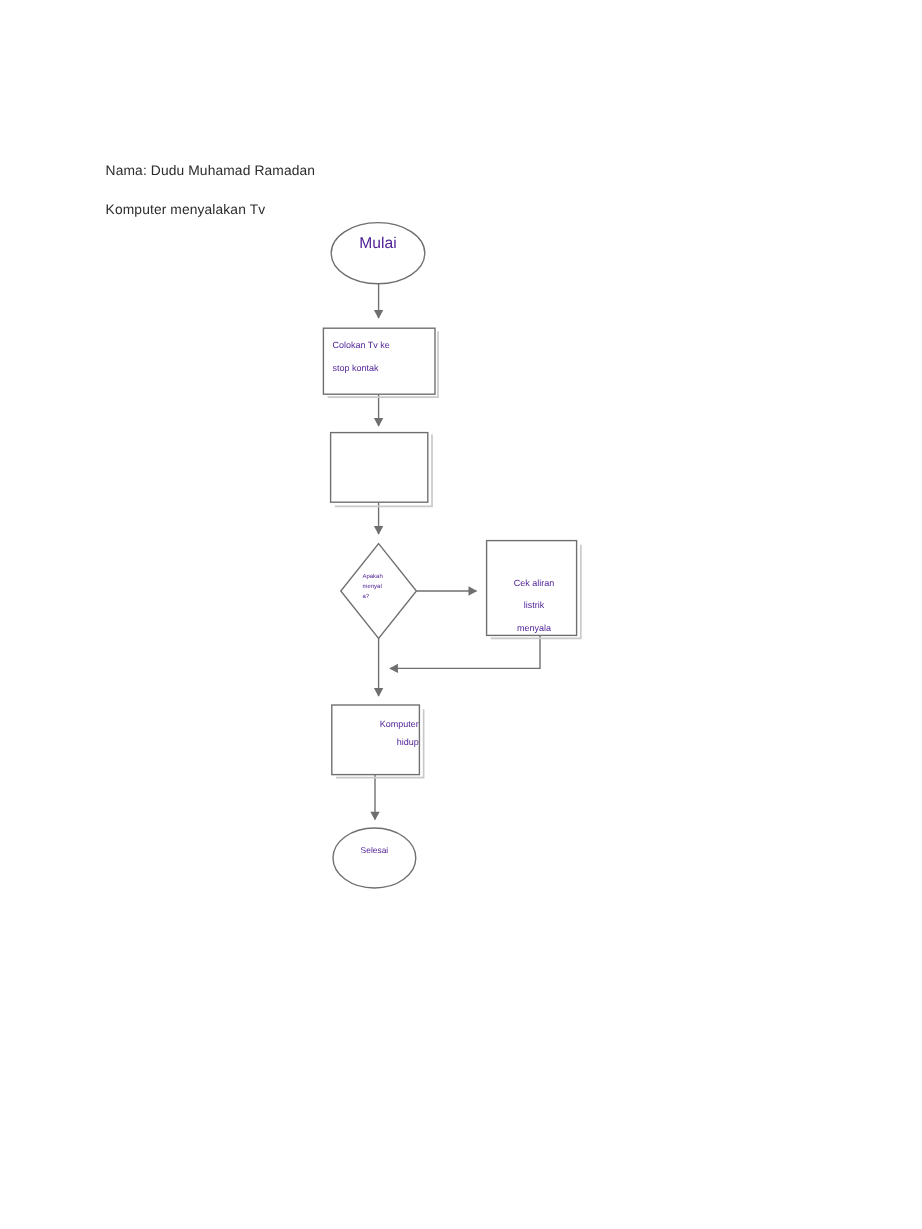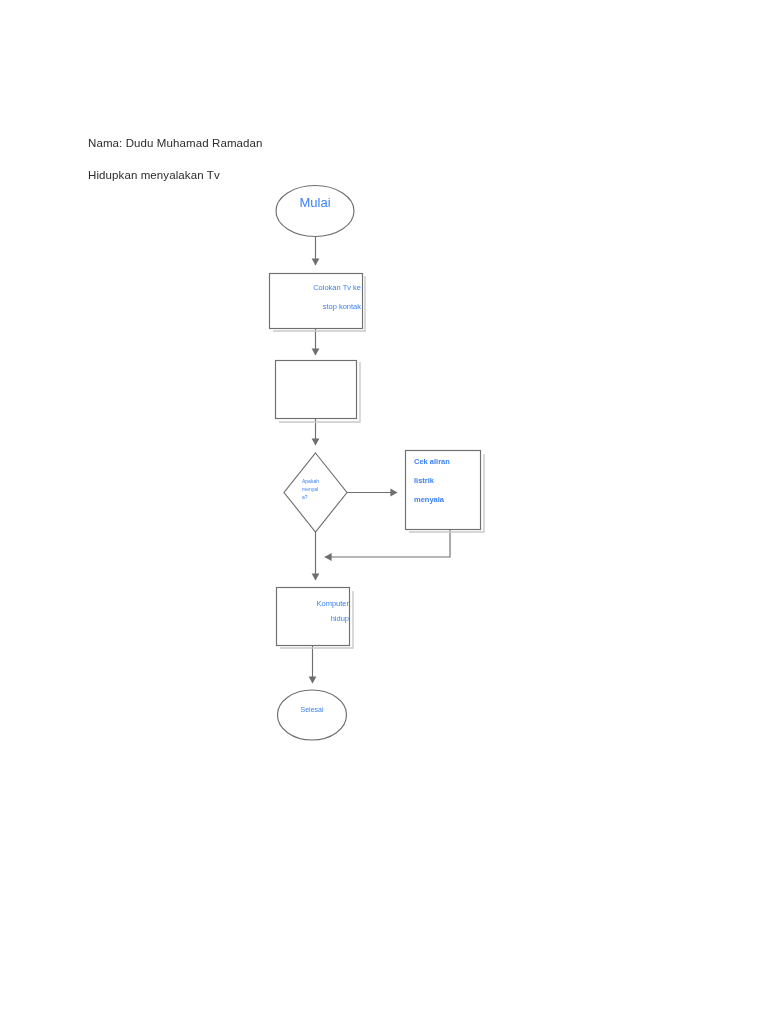--- a/index.html
+++ b/index.html
@@ -45,64 +45,63 @@
     position: absolute;
     left: 0;
     top: 0;
     width: 768px;
     height: 1024px;
   }
 
   
   .node-text {
     position: absolute;
-    color: #3b82f6;
+    color: #4c1d95;
     white-space: pre-line;
   }
 
   .txt-mulai {
     left: 276px;
     top: 160px;
     width: 78px;
     text-align: center;
     font-size: 13px;
     line-height: 16px;
   }
   .txt-colokan {
     left: 277px;
     top: 243px;
     width: 84px;
     font-size: 7.5px;
     line-height: 19px;
-    text-align: right;
+    text-align: left;
   }
   .txt-hidupkan {
     left: 276px;
     top: 330px;
     width: 80px;
     font-size: 7.5px;
     line-height: 26px;
     text-align: center;
   }
   .txt-apakah {
     left: 302px;
     top: 442px;
     width: 34px;
     font-size: 5px;
     line-height: 8px;
     text-align: left;
   }
   .txt-cek {
     left: 414px;
-    top: 417px;
+    top: 441px;
     width: 62px;
     font-size: 7.5px;
     line-height: 19px;
-    text-align: left;
-    font-weight: bold;
+    text-align: center;
   }
   .txt-komputer {
     left: 277px;
     top: 561px;
     width: 72px;
     font-size: 7.5px;
     line-height: 15px;
     text-align: right;
   }
   .txt-selesai {
@@ -114,21 +113,21 @@
     text-align: center;
   }
 </style>
 </head>
 <body>
 
 <div id="page">
 
   <div class="header-block">
     <div class="header-line">Nama: Dudu Muhamad Ramadan</div>
-    <div class="header-line">Hidupkan menyalakan Tv</div>
+    <div class="header-line">Komputer menyalakan Tv</div>
   </div>
 
   <svg id="flow-canvas" viewBox="0 0 768 1024">
     <defs>
       <marker id="arrow-down" markerWidth="9" markerHeight="9" refX="4.5" refY="7.6" orient="0" markerUnits="userSpaceOnUse">
         <path d="M0.6,1 L8.4,1 L4.5,8.2 Z" fill="#6f6f6f"></path>
       </marker>
       <marker id="arrow-right" markerWidth="9" markerHeight="9" refX="7.6" refY="4.5" orient="0" markerUnits="userSpaceOnUse">
         <path d="M1,0.6 L1,8.4 L8.2,4.5 Z" fill="#6f6f6f"></path>
       </marker>

